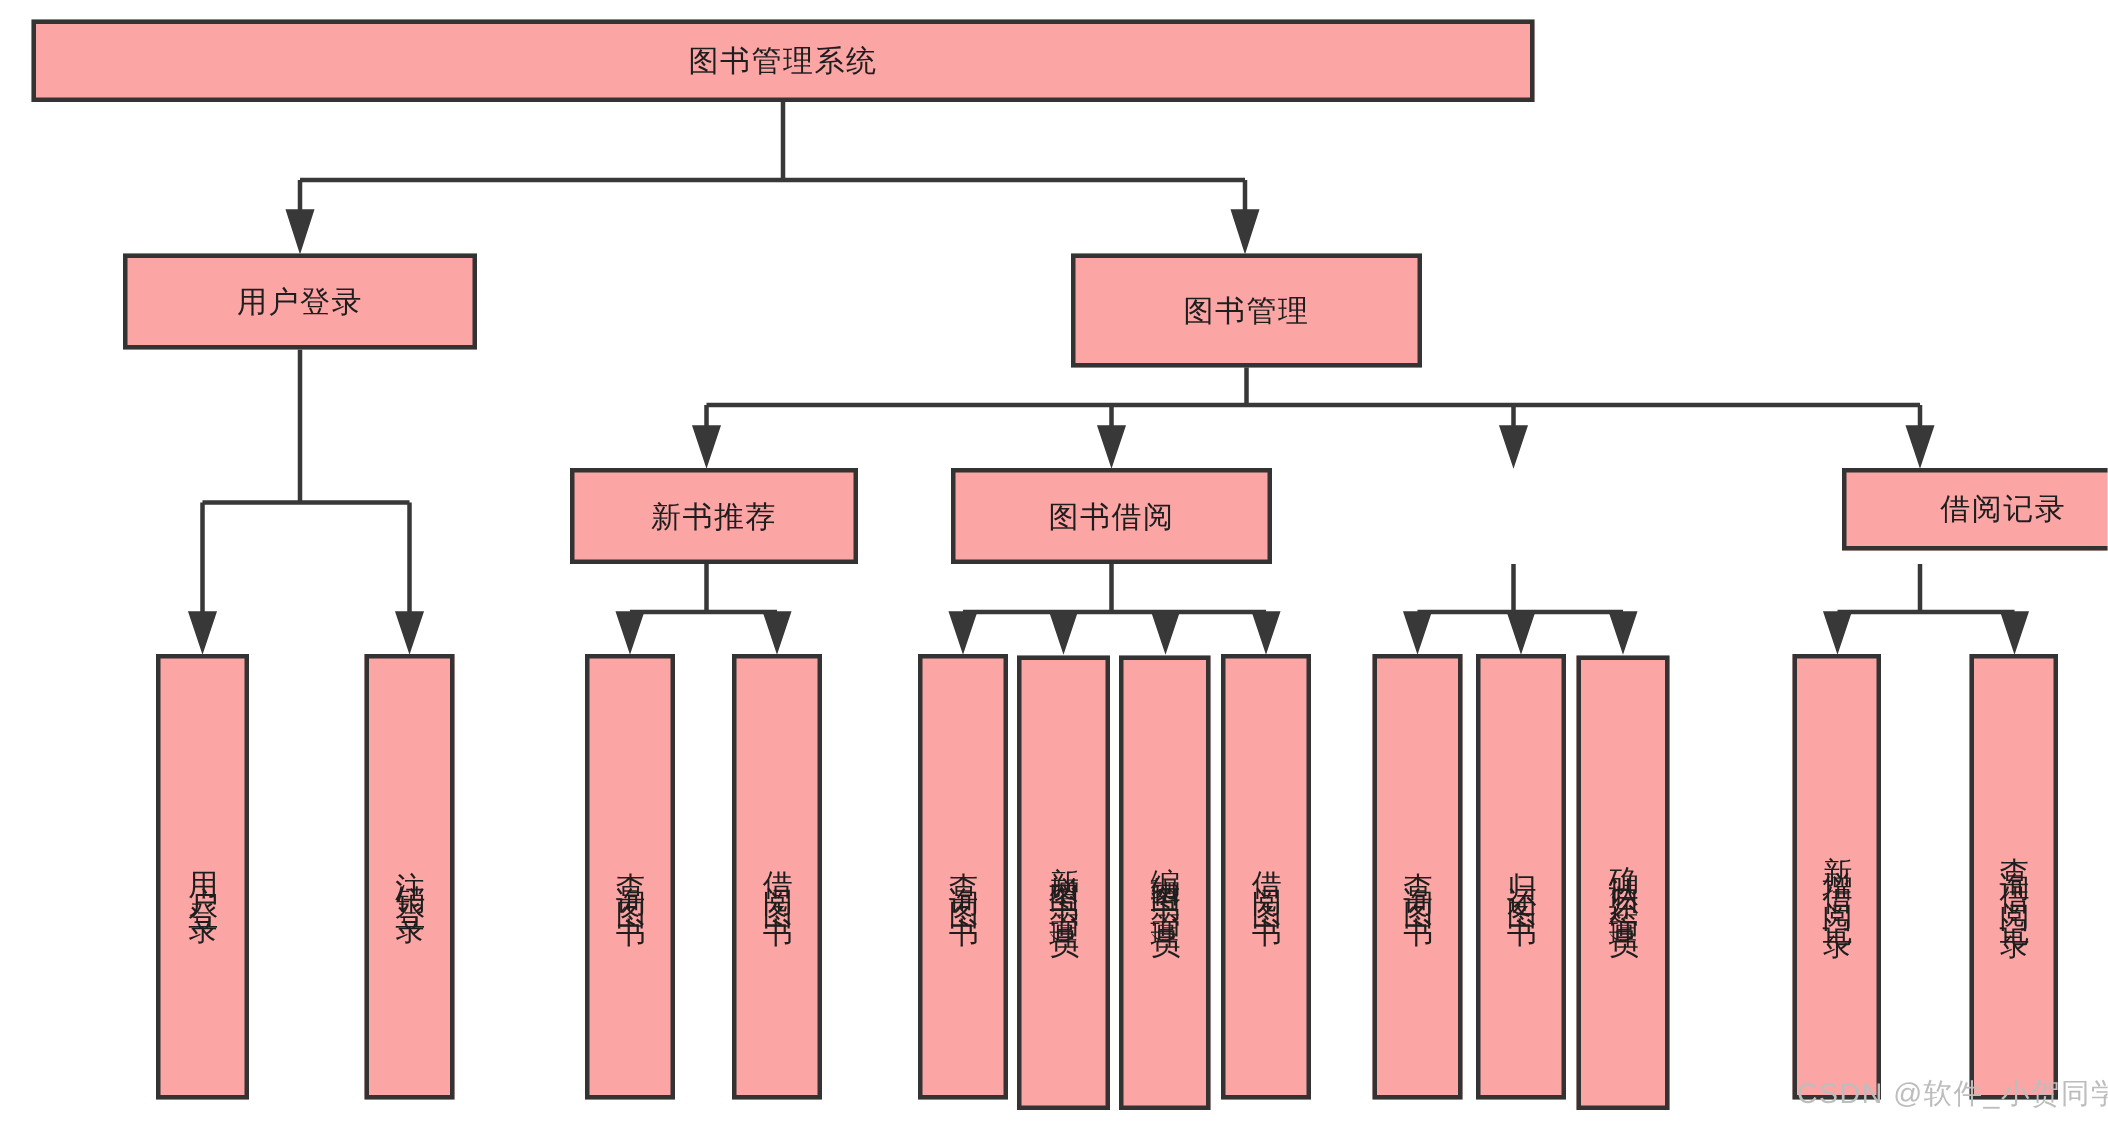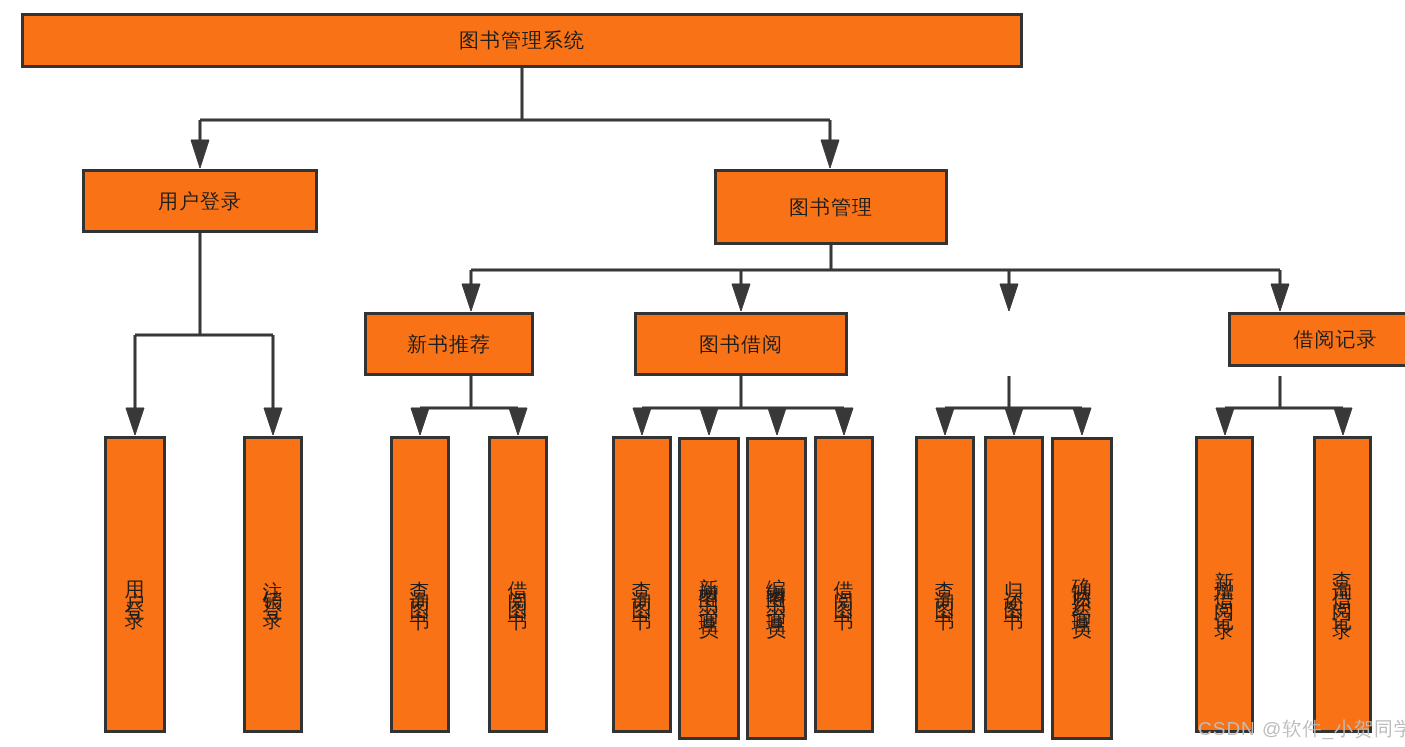--- a/index.html
+++ b/index.html
@@ -15,21 +15,21 @@
     overflow: hidden;
   }
   .canvas svg {
     position: absolute;
     left: 0; top: 0;
   }
   .node, .leaf {
     position: absolute;
     box-sizing: border-box;
     border: 3px solid var(--border, #333333);
-    background: #f97316;
+    background: #fca5a5;
     color: var(--text, #1e1e1e);
     display: flex;
     align-items: center;
     justify-content: center;
   }
   .node {
     font-size: 20px;
     letter-spacing: 1px;
     white-space: nowrap;
   }
@@ -90,21 +90,21 @@
       <polygon points="1216,408 1234,408 1225,435"></polygon>
       <polygon points="1334,408 1352,408 1343,435"></polygon>
     </g>
   </svg>
 
   <div class="node" style="left:21px; top:13px; width:1002px; height:55px;">图书管理系统</div>
 
   <div class="node" style="left:82px; top:169px; width:236px; height:64px;">用户登录</div>
   <div class="node" style="left:714px; top:169px; width:234px; height:76px;">图书管理</div>
 
-  <div class="node" style="left:364px; top:312px; width:170px; height:64px;">新书推荐</div>
+  <div class="node" style="left:380px; top:312px; width:192px; height:64px;">新书推荐</div>
   <div class="node" style="left:634px; top:312px; width:214px; height:64px;">图书借阅</div>
   <div class="node" style="left:1228px; top:312px; width:215px; height:55px;">借阅记录</div>
 
   <div class="leaf" style="left:104px; top:436px; width:62px; height:297px;">用户登录</div>
   <div class="leaf" style="left:243px; top:436px; width:60px; height:297px;">注销登录</div>
 
   <div class="leaf" style="left:390px; top:436px; width:60px; height:297px;">查询图书</div>
   <div class="leaf" style="left:488px; top:436px; width:60px; height:297px;">借阅图书</div>
 
   <div class="leaf" style="left:612px; top:436px; width:60px; height:297px;">查询图书</div>

